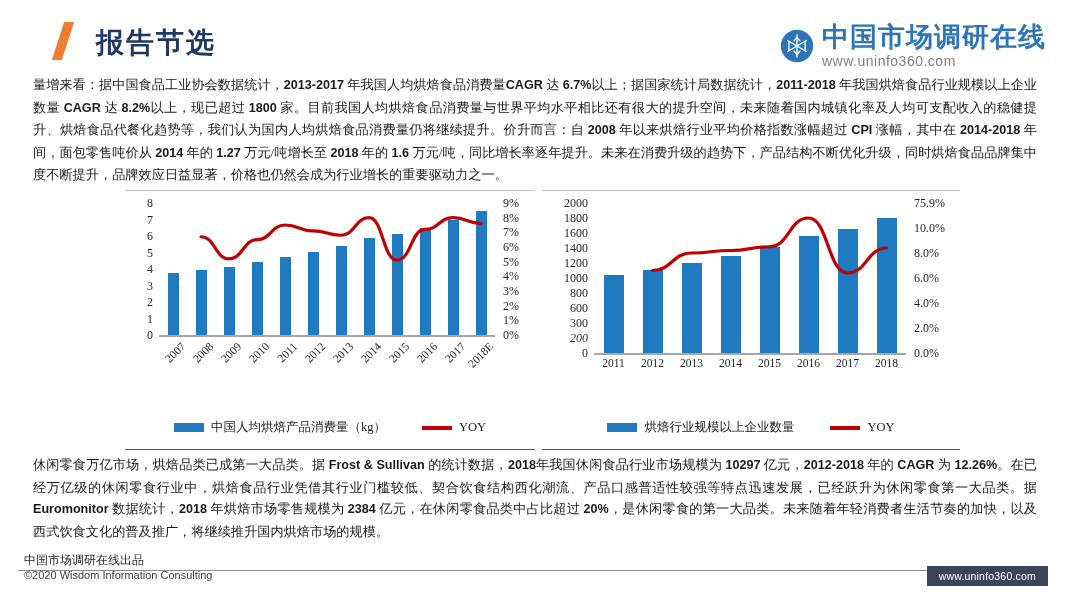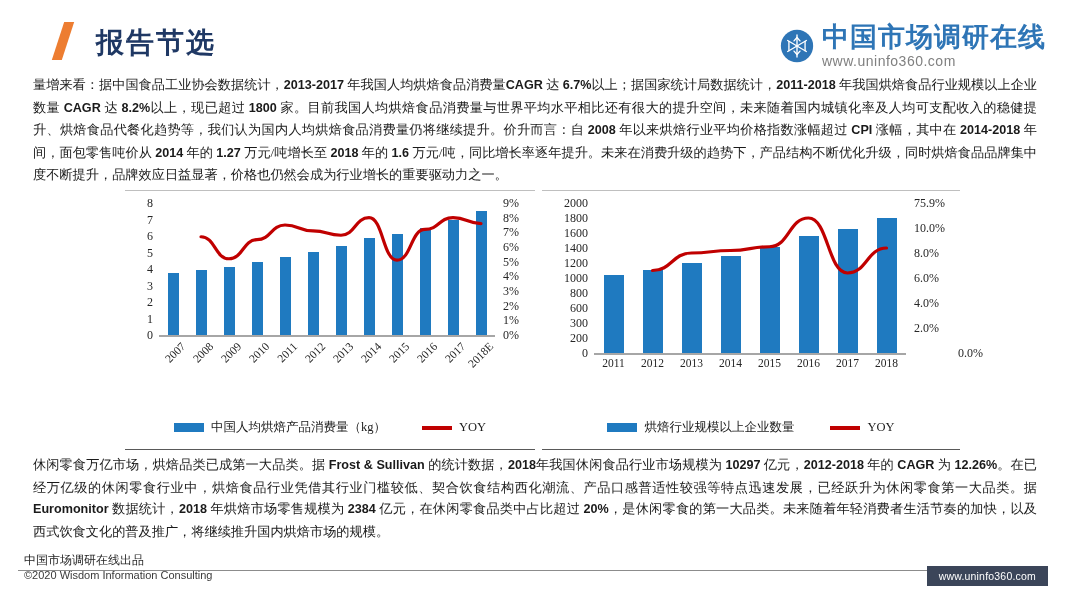--- a/index.html
+++ b/index.html
@@ -206,29 +206,29 @@
     <div class="plot">
         <div class="ylab" style="right: 372px; top: 2px; width: 44px;">2000</div>
         <div class="ylab" style="right: 372px; top: 17px; width: 44px;">1800</div>
         <div class="ylab" style="right: 372px; top: 32px; width: 44px;">1600</div>
         <div class="ylab" style="right: 372px; top: 47px; width: 44px;">1400</div>
         <div class="ylab" style="right: 372px; top: 62px; width: 44px;">1200</div>
         <div class="ylab" style="right: 372px; top: 77px; width: 44px;">1000</div>
         <div class="ylab" style="right: 372px; top: 92px; width: 44px;">800</div>
         <div class="ylab" style="right: 372px; top: 107px; width: 44px;">600</div>
         <div class="ylab" style="right: 372px; top: 122px; width: 44px;">300</div>
-        <div class="ylab" style="right: 372px; top: 137px; width: 44px;">200</div>
+        <div class="ylab" style="right: 372px; top: 137px; width: 44px; font-style: italic;">200</div>
         <div class="ylab" style="right: 372px; top: 152px; width: 44px;">0</div>
         <div class="ylab ylab-r" style="left: 372px; top: 2px;">75.9%</div>
         <div class="ylab ylab-r" style="left: 372px; top: 27px;">10.0%</div>
         <div class="ylab ylab-r" style="left: 372px; top: 52px;">8.0%</div>
         <div class="ylab ylab-r" style="left: 372px; top: 77px;">6.0%</div>
         <div class="ylab ylab-r" style="left: 372px; top: 102px;">4.0%</div>
         <div class="ylab ylab-r" style="left: 372px; top: 127px;">2.0%</div>
-        <div class="ylab ylab-r" style="left: 372px; top: 152px; margin-left: 44px;">0.0%</div>
+        <div class="ylab ylab-r" style="left: 372px; top: 152px;">0.0%</div>
         <div class="axis-line" style="left: 52px; top: 158px; width: 312px; height: 1.5px;"></div>
         <div class="bar" style="left: 61.5px; width: 20px; height: 77.625px; bottom: 28px; background: rgb(31, 122, 192);"></div>
         <div class="bar" style="left: 100.5px; width: 20px; height: 83.25px; bottom: 28px; background: rgb(31, 122, 192);"></div>
         <div class="bar" style="left: 139.5px; width: 20px; height: 89.625px; bottom: 28px; background: rgb(31, 122, 192);"></div>
         <div class="bar" style="left: 178.5px; width: 20px; height: 96.75px; bottom: 28px; background: rgb(31, 122, 192);"></div>
         <div class="bar" style="left: 217.5px; width: 20px; height: 105.75px; bottom: 28px; background: rgb(31, 122, 192);"></div>
         <div class="bar" style="left: 256.5px; width: 20px; height: 117px; bottom: 28px; background: rgb(31, 122, 192);"></div>
         <div class="bar" style="left: 295.5px; width: 20px; height: 124.125px; bottom: 28px; background: rgb(31, 122, 192);"></div>
         <div class="bar" style="left: 334.5px; width: 20px; height: 135.375px; bottom: 28px; background: rgb(31, 122, 192);"></div>
         <svg width="418" height="186" style="position: absolute; left: 0px; top: 0px;">

